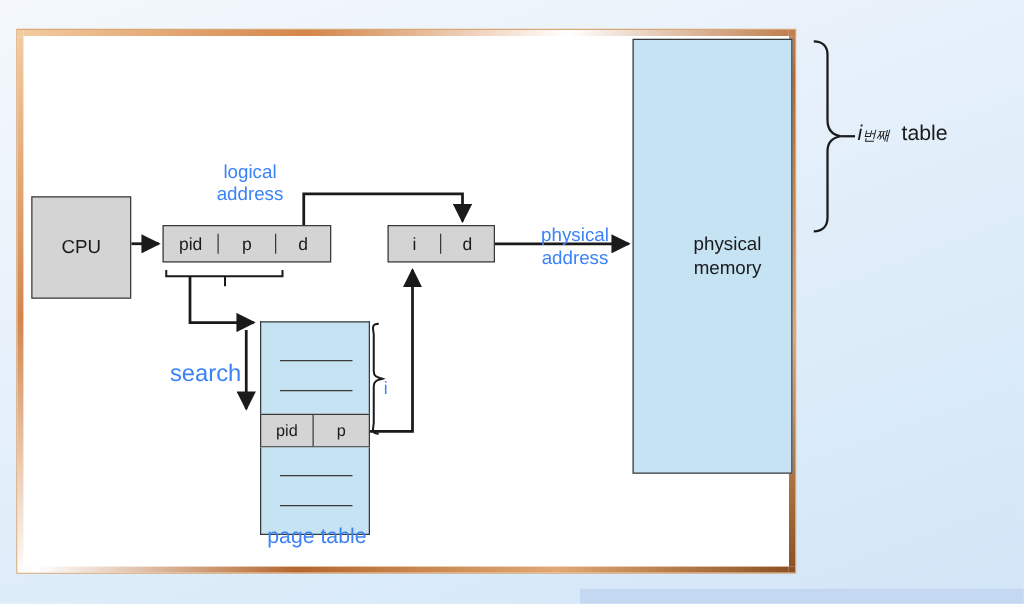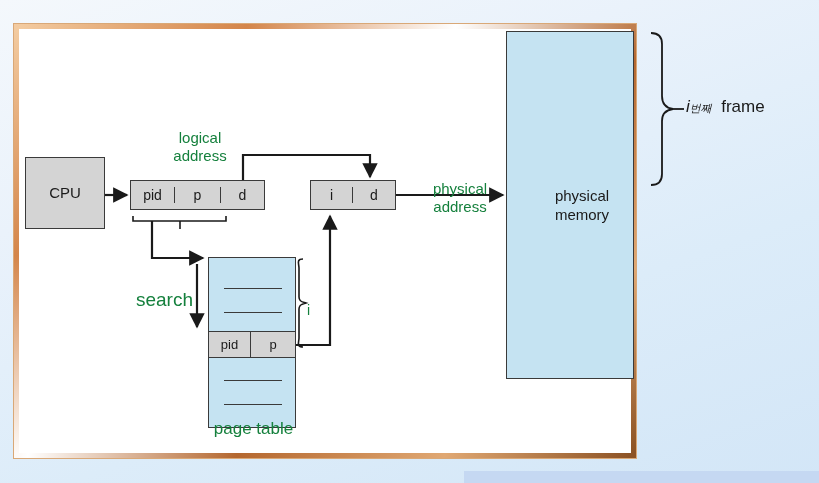--- a/index.html
+++ b/index.html
@@ -82,21 +82,21 @@
   .blue-box {
     background: #c5e3f2;
     border: 1.6px solid #3a3a3a;
     padding-left: 24px;
   }
 
   #cpu-box {
     left: 25px;
     top: 157px;
     width: 80px;
-    height: 72px;
+    height: 82px;
     font-size: 15px;
   }
 
   
   #logical-address-box {
     left: 130px;
     top: 180px;
     width: 135px;
     height: 30px;
     display: flex;
@@ -195,21 +195,21 @@
     font-size: 13px;
     color: #1a1a1a;
     box-sizing: border-box;
   }
   #pt-pid { width: 42px; border-right: 1.6px solid #3a3a3a; }
   #pt-p   { flex: 1; }
 
   
   .label {
     position: absolute;
-    color: #15803d;
+    color: #3b82f6;
     font-size: 15px;
     line-height: 1.22;
     text-align: center;
     white-space: pre-line;
   }
   #label-logical-address  { left: 150px; top: 129px; width: 100px; }
   #label-physical-address { left: 405px; top: 145px; width: 110px; margin-top: 35px; }
   #label-page-table       { left: 196px; top: 419px; width: 115px; font-size: 17px; }
   #label-search           { left: 121px; top: 288px; width: 72px; text-align: right; font-size: 19px; }
   #label-i-brace          { left: 307px; top: 302px; width: 14px; font-size: 14px; text-align: left; }
@@ -320,14 +320,14 @@
   </div>
 </div>
 
 <div class="label" id="label-page-table">page table</div>
 
 <div class="label" id="label-search">search</div>
 
 <div class="label" id="label-i-brace">i</div>
 
 <div id="label-ith-frame">
-  <span class="ital">i</span><span class="ko">번째</span>&nbsp;&nbsp;<span class="frm">frame</span>
+  <span class="ital">i</span><span class="ko">번째</span>&nbsp;&nbsp;<span class="frm">table</span>
 </div>
 
 </body></html>

